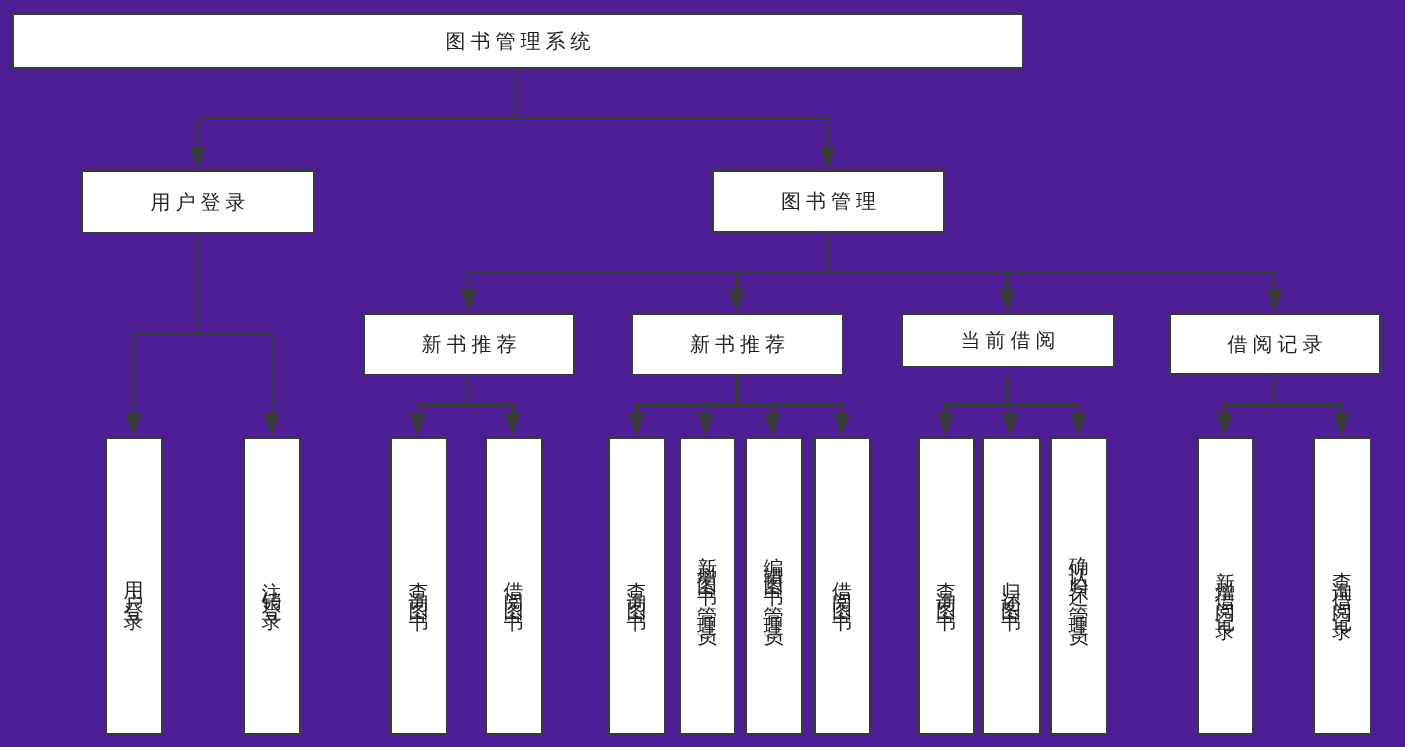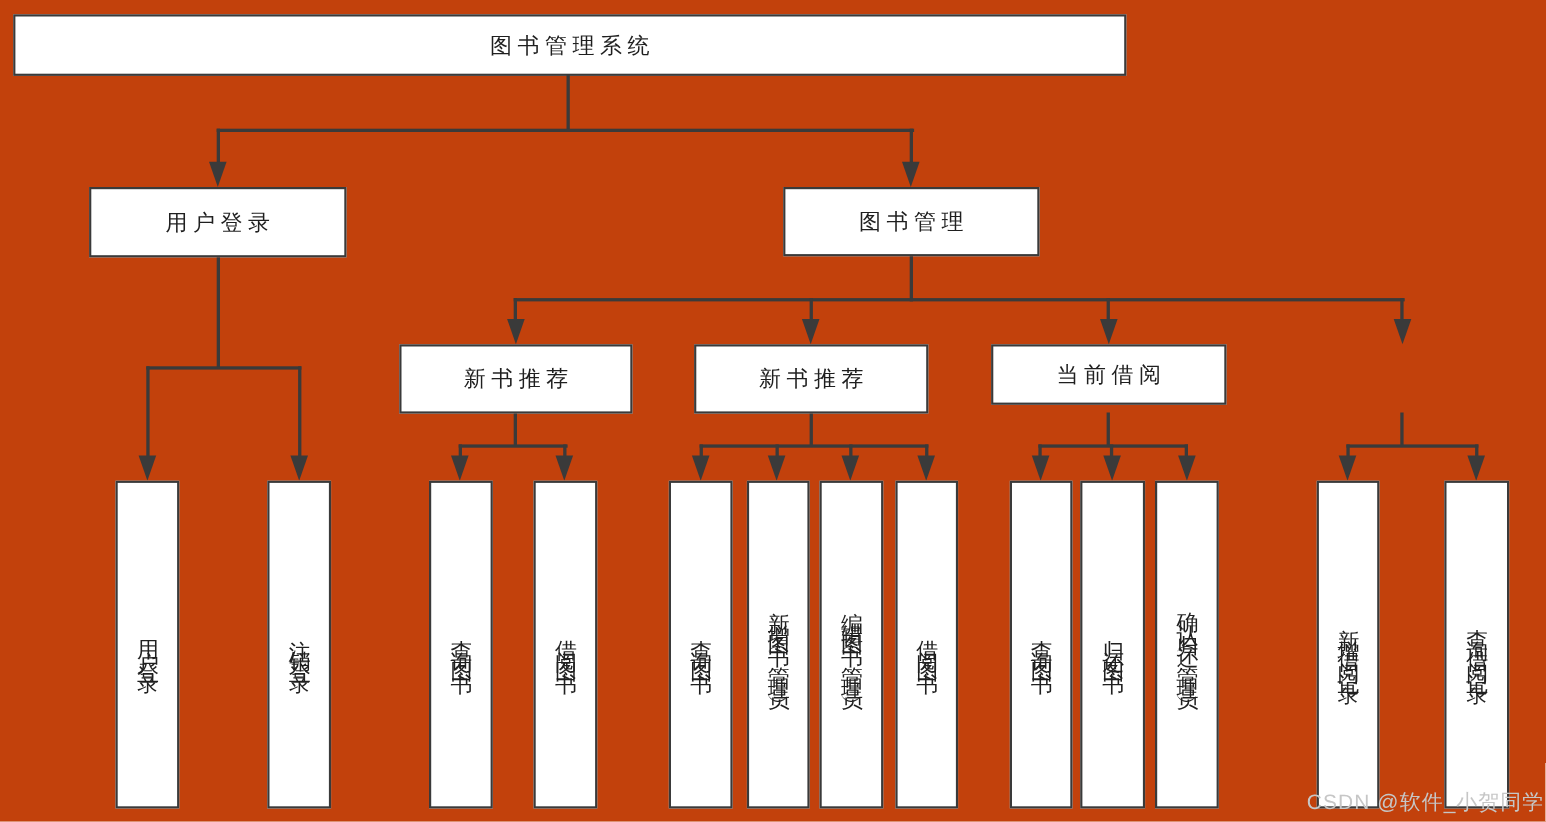--- a/index.html
+++ b/index.html
@@ -1,20 +1,20 @@
 <!DOCTYPE html>
 <html><head>
 <meta charset="utf-8">
 <style>
   html, body { margin: 0; padding: 0; background: #ffffff; }
   .canvas {
     position: relative;
     width: 1405px;
     height: 747px;
-    background: #c2410c;
+    background: #4c1d95;
     font-family: "Liberation Sans", "DejaVu Sans", sans-serif;
     overflow: hidden;
   }
   .node {
     position: absolute;
     box-sizing: border-box;
     border: 2px solid #3a3a3a;
     background: #ffffff;
     display: flex;
     align-items: center;
@@ -91,20 +91,23 @@
 
   <div class="node h" style="left:363px; top:313px; width:212px; height:63px;">
     <span>新书推荐</span>
   </div>
   <div class="node h" style="left:631px; top:313px; width:213px; height:63px;">
     <span>新书推荐</span>
   </div>
   <div class="node h" style="left:901px; top:313px; width:214px; height:55px;">
     <span>当前借阅</span>
   </div>
+  <div class="node h" style="left:1169px; top:313px; width:212px; height:62px;">
+    <span>借阅记录</span>
+  </div>
 
   <div class="vline" style="left:467px; top:376px; width:3px; height:30px;"></div>
   <div class="hline" style="left:417px; top:404px; width:99px; height:3px;"></div>
   <div class="vline" style="left:417px; top:404px; width:3px; height:12px;"></div>
   <div class="arrowhead" style="left:410px; top:414px;"></div>
   <div class="vline" style="left:512px; top:404px; width:3px; height:12px;"></div>
   <div class="arrowhead" style="left:505px; top:414px;"></div>
 
   <div class="vline" style="left:736px; top:376px; width:3px; height:30px;"></div>
   <div class="hline" style="left:636px; top:404px; width:208px; height:3px;"></div>
@@ -170,15 +173,14 @@
     <span>确认归还（管理员）</span>
   </div>
 
   <div class="node v" style="left:1197px; top:437px; width:57px; height:298px;">
     <span>新增借阅记录</span>
   </div>
   <div class="node v" style="left:1313px; top:437px; width:59px; height:298px;">
     <span>查询借阅记录</span>
   </div>
 
-  <div class="watermark">CSDN @软件_小贺同学</div>
 
 </div>
 
 </body></html>

